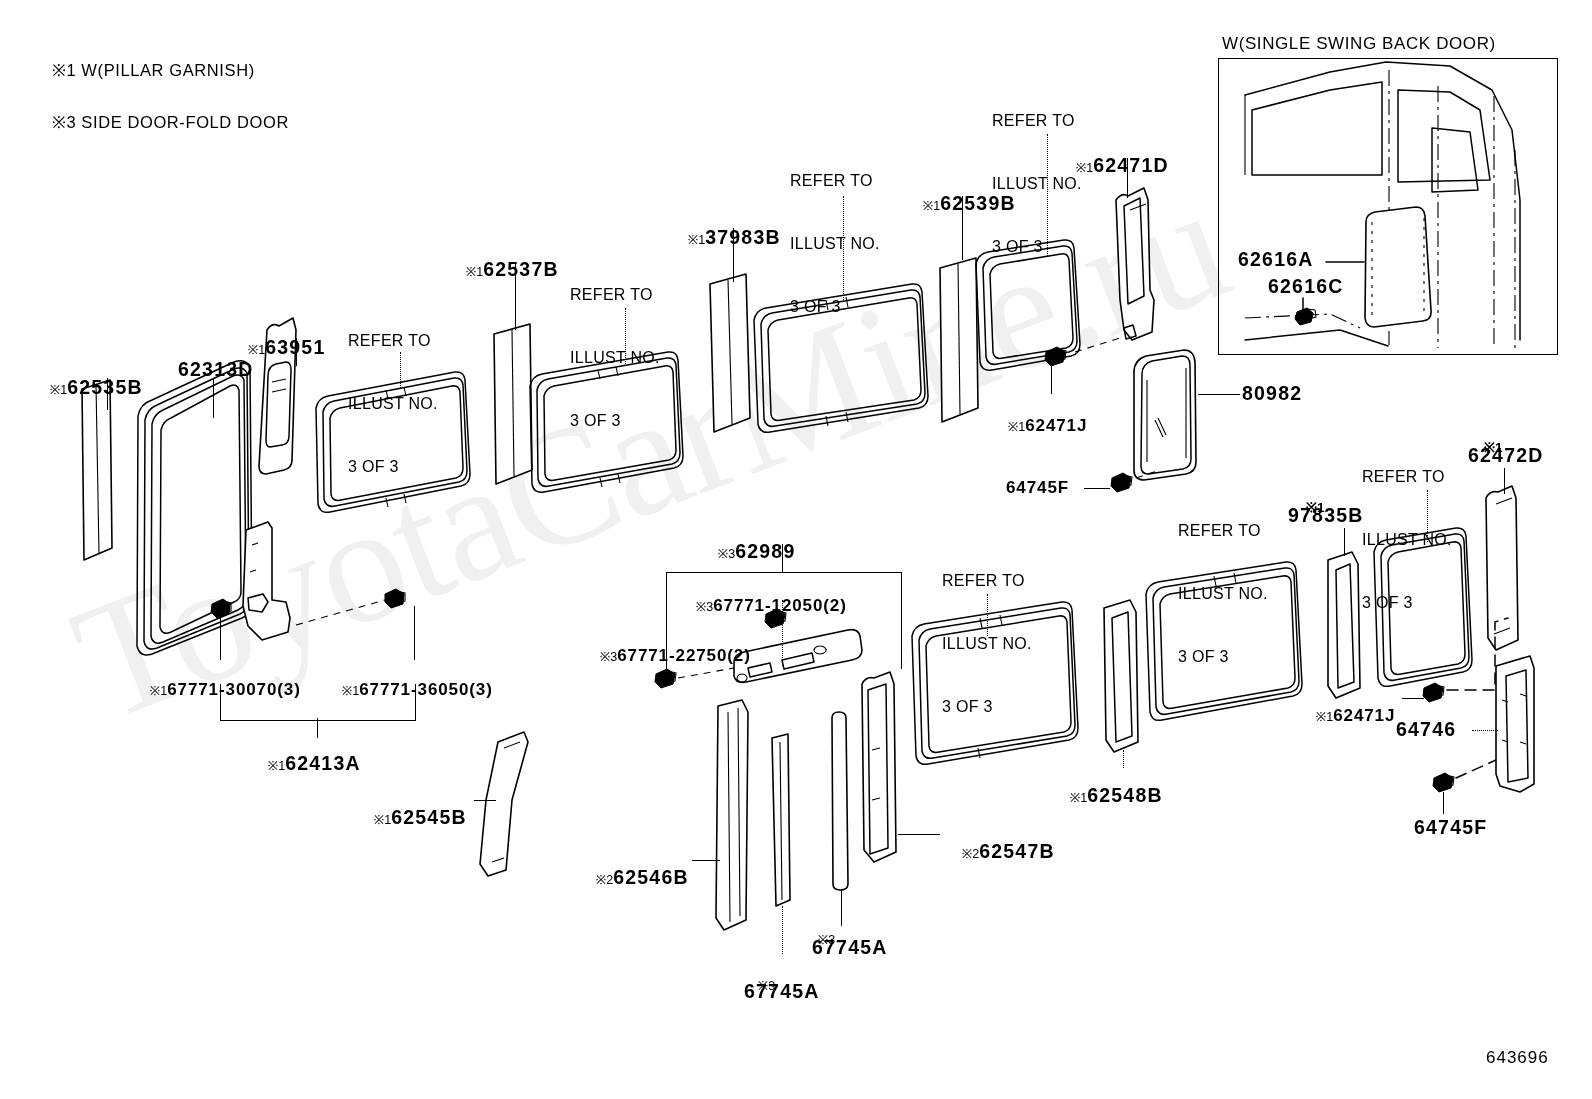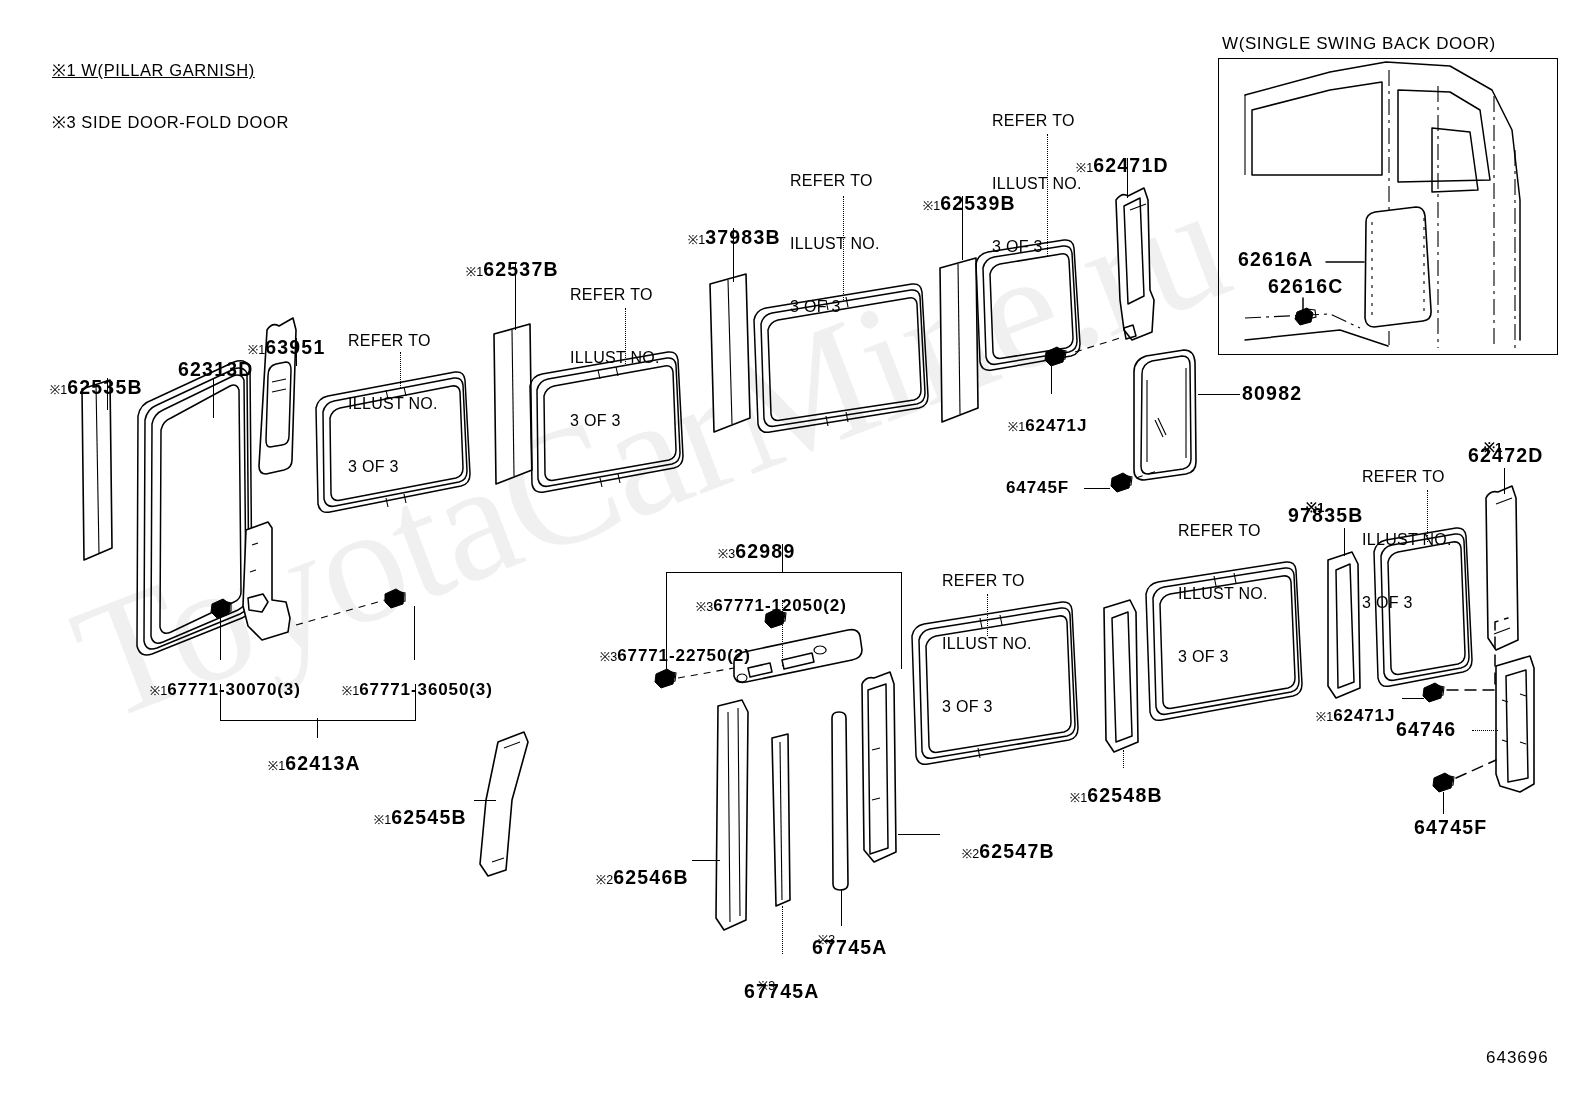--- a/index.html
+++ b/index.html
@@ -45,21 +45,21 @@
 </style>
 </head>
 <body>
 
 <div id="sheet">
 
   <div class="wm">
     <span>ToyotaCarMine.ru</span>
   </div>
 
-  <div class="lbl note" style="left:52px;top:60px;text-decoration:underline;">※1 W(PILLAR GARNISH)</div>
+  <div class="lbl note" style="left:52px;top:60px;">※1 W(PILLAR GARNISH)</div>
   <div class="lbl note" style="left:52px;top:112px;">※3 SIDE DOOR-FOLD DOOR</div>
 
   <div class="lbl note" style="left:1222px;top:34px;font-size:17px;">W(SINGLE SWING BACK DOOR)</div>
   <div class="inset" style="left:1218px;top:58px;width:338px;height:295px;"></div>
 
   <svg width="1592" height="1099">
 
     <path class="st-n" d="M1245 95 L1330 72 L1386 62 L1450 66 L1492 90 L1512 130 L1520 200 L1520 340"></path>
     <path class="st-t" d="M1245 95 L1245 175"></path>
     <path class="st-n" d="M1252 110 L1330 90 L1382 82 L1382 175 L1252 175 Z"></path>

